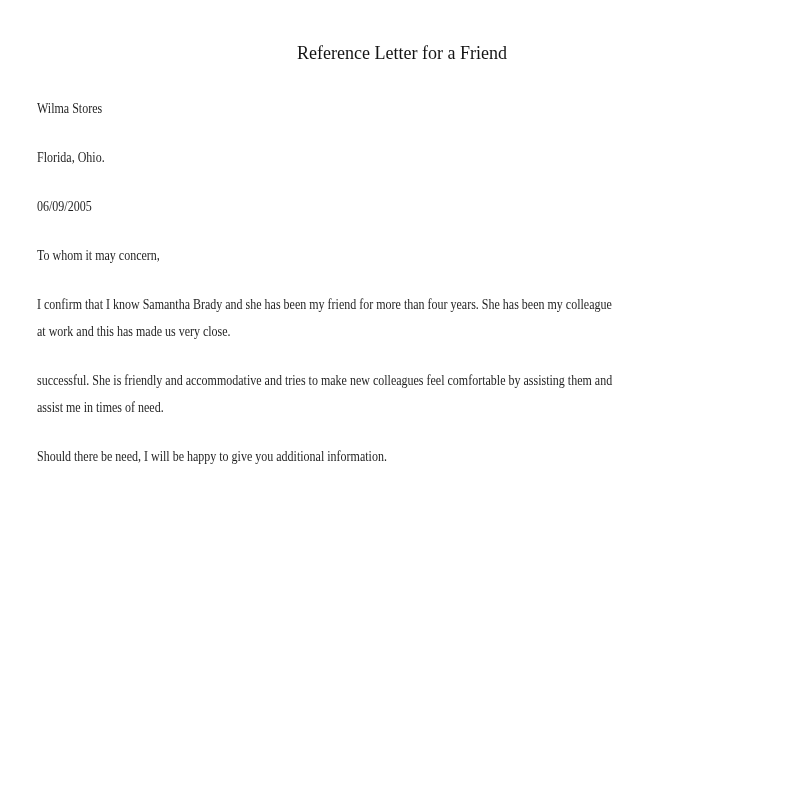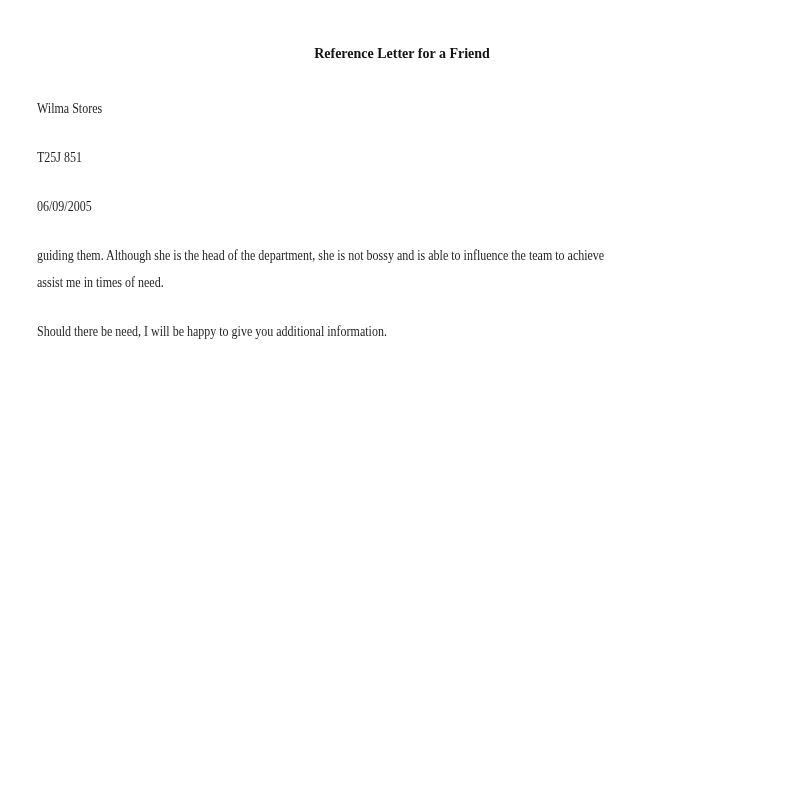--- a/index.html
+++ b/index.html
@@ -14,24 +14,24 @@
     box-sizing: border-box;
     width: 800px;
     height: 800px;
     padding: 40px 33px 0 37px;
     background: #ffffff;
     font-family: "Liberation Serif", "DejaVu Serif", serif;
     color: #1f1f1f;
   }
   .title {
     margin: 0 0 28px 0;
-    font-size: 14px;
+    font-size: 18px;
     line-height: 27px;
     height: 27px;
-    font-weight: 700;
+    font-weight: 400;
     text-align: center;
     color: #141414;
     white-space: pre;
   }
   .block {
     margin: 0 0 22px 0;
   }
   .line {
     font-size: 15px;
     line-height: 27px;
@@ -47,30 +47,35 @@
 </style>
 </head>
 <body>
 
 <div class="page">
 
   <h1 class="title"><span>Reference Letter for a Friend</span></h1>
 
   <div>
     <div class="block line"><span class="sq">Wilma Stores</span></div>
-    <div class="block line"><span class="sq">T25J 851</span></div>
+    <div class="block line"><span class="sq">Florida, Ohio.</span></div>
     <div class="block line"><span class="sq">06/09/2005</span></div>
   </div>
 
+  <div class="block line"><span class="sq">To whom it may concern,</span></div>
 
   <div>
 
+    <div class="block">
+      <div class="line"><span class="sq">I confirm that I know Samantha Brady and she has been my friend for more than four years. She has been my colleague</span></div>
+      <div class="line"><span class="sq">at work and this has made us very close.</span></div>
+    </div>
 
     <div class="block">
-      <div class="line"><span class="sq">guiding them. Although she is the head of the department, she is not bossy and is able to influence the team to achieve</span></div>
+      <div class="line"><span class="sq">successful. She is friendly and accommodative and tries to make new colleagues feel comfortable by assisting them and</span></div>
       <div class="line"><span class="sq">assist me in times of need.</span></div>
     </div>
 
     <div class="block">
       <div class="line"><span class="sq">Should there be need, I will be happy to give you additional information.</span></div>
     </div>
 
   </div>
 
 

